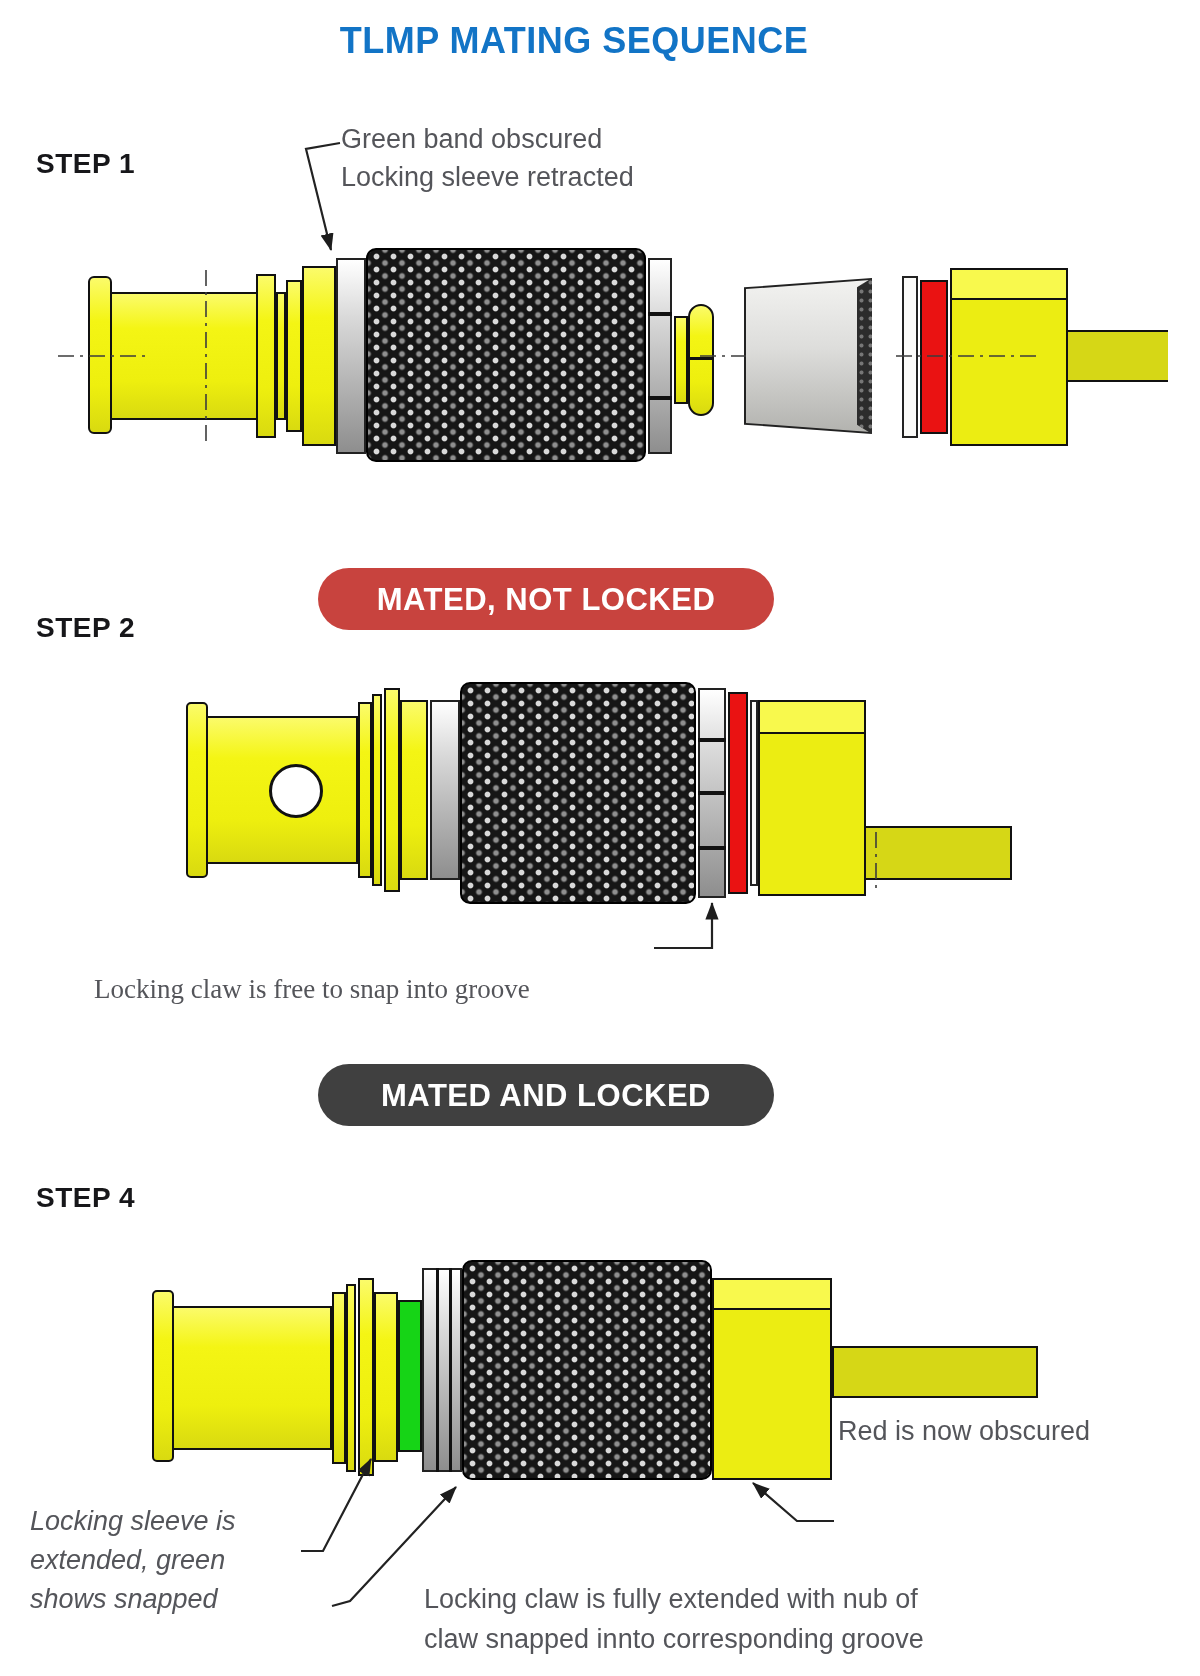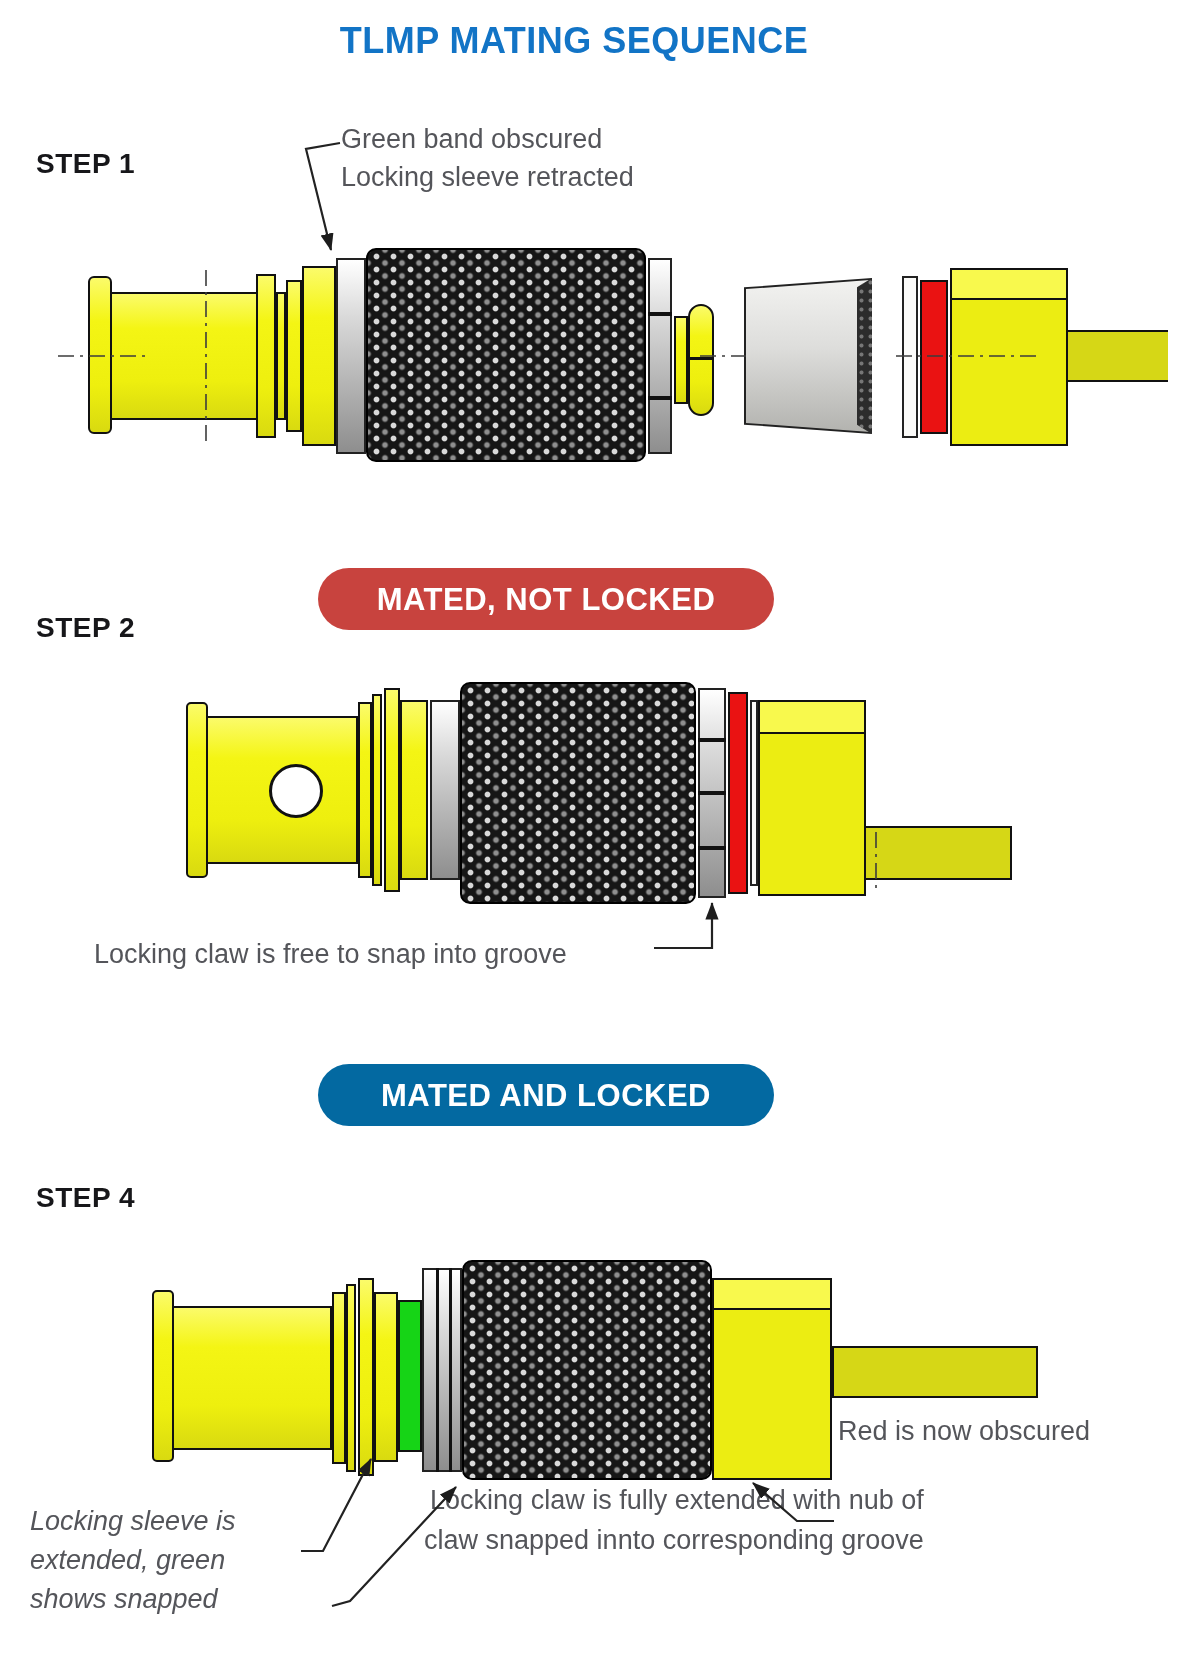--- a/index.html
+++ b/index.html
@@ -8,21 +8,21 @@
   .abs{position:absolute;box-sizing:border-box;}
 
   
   .title{top:20px;left:0;width:1148px;text-align:center;font-size:36px;font-weight:800;
          letter-spacing:.5px;color:#1274c6;}
   .steplabel{font-size:28px;font-weight:800;color:#17171a;letter-spacing:.5px;}
   .callout{font-size:27px;color:#54555a;line-height:38px;}
   .badge{width:456px;height:62px;border-radius:32px;color:#fff;font-size:31px;font-weight:800;
          letter-spacing:.5px;text-align:center;line-height:63px;}
   .badge-red{background:#c8433e;}
-  .badge-magenta{background:#0369a1;}
+  .badge-magenta{background:#404040;}
 
   
   .yellow{background:linear-gradient(180deg,#fbfb6a,#f4f514 28%,#eeef0e 70%,#d9da10);border:2px solid #111;}
   .yellow-flat{background:#eced12;border:2px solid #111;}
   .tail{background:#d6d716;border:2px solid #111;}
   .silver{background:linear-gradient(180deg,#ffffff,#d9d9d9 30%,#8e8e8e);border:2px solid #222;}
   .whitering{background:#fbfbf9;border:2px solid #222;}
   .redband{background:#ea1212;border:2px solid #111;}
   .greenband{background:#16d416;border:2px solid #111;}
   .knurl{background-color:#161616;
@@ -99,21 +99,21 @@
   <div class="abs segline" style="left:698px;top:738px;width:28px;height:4px;"></div>
   <div class="abs segline" style="left:698px;top:791px;width:28px;height:4px;"></div>
   <div class="abs segline" style="left:698px;top:846px;width:28px;height:4px;"></div>
   <div class="abs redband" style="left:728px;top:692px;width:20px;height:202px;"></div>
   <div class="abs whitering" style="left:750px;top:700px;width:8px;height:186px;"></div>
   <div class="abs yellow-flat" style="left:758px;top:700px;width:108px;height:196px;">
     <div class="topstrip" style="height:30px;"></div>
   </div>
   <div class="abs tail" style="left:864px;top:826px;width:148px;height:54px;"></div>
 
-  <div class="abs callout" style="left:94px;top:935px;">Locking claw is free to snap into groove</div>
+  <div class="abs callout" style="left:94px;top:970px;font-family:Liberation Serif, serif;">Locking claw is free to snap into groove</div>
 
   <div class="abs badge badge-magenta" style="left:318px;top:1064px;">MATED AND LOCKED</div>
   <div class="abs steplabel" style="left:36px;top:1182px;">STEP 4</div>
 
   <div class="abs yellow" style="left:152px;top:1290px;width:22px;height:172px;border-radius:5px;"></div>
   <div class="abs yellow" style="left:172px;top:1306px;width:160px;height:144px;"></div>
   <div class="abs yellow" style="left:332px;top:1292px;width:14px;height:172px;"></div>
   <div class="abs yellow" style="left:346px;top:1284px;width:10px;height:188px;"></div>
   <div class="abs yellow" style="left:358px;top:1278px;width:16px;height:198px;"></div>
   <div class="abs yellow" style="left:374px;top:1292px;width:24px;height:170px;"></div>
@@ -128,21 +128,21 @@
   <div class="abs tail" style="left:832px;top:1346px;width:206px;height:52px;"></div>
 
   <div class="abs callout" style="left:30px;top:1502px;line-height:39px;font-style:italic;">
     <div>Locking sleeve is</div>
     <div>extended, green</div>
     <div>shows snapped</div>
   </div>
 
   <div class="abs callout" style="left:838px;top:1412px;">Red is now obscured</div>
 
-  <div class="abs callout" style="left:424px;top:1480px;line-height:40px;text-align:right;">
+  <div class="abs callout" style="left:424px;top:1579px;line-height:40px;">
     <div>Locking claw is fully extended with nub of</div>
     <div>claw snapped innto corresponding groove</div>
   </div>
 
   <svg class="overlay" width="1200" height="1676" viewBox="0 0 1200 1676">
     <defs>
       <marker id="ah" markerWidth="9" markerHeight="8" refX="7.5" refY="3" orient="auto">
         <path d="M0,0 L8,3 L0,6 z" fill="#1d1d1d"></path>
       </marker>
     </defs>

